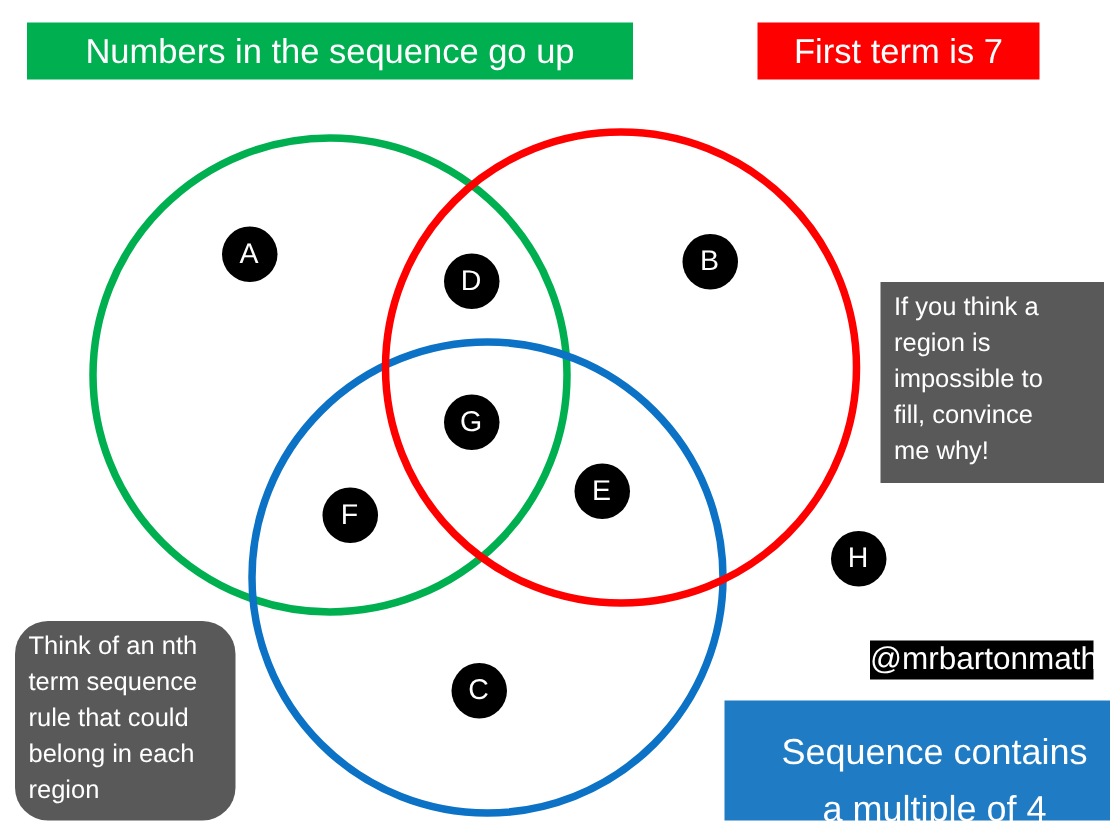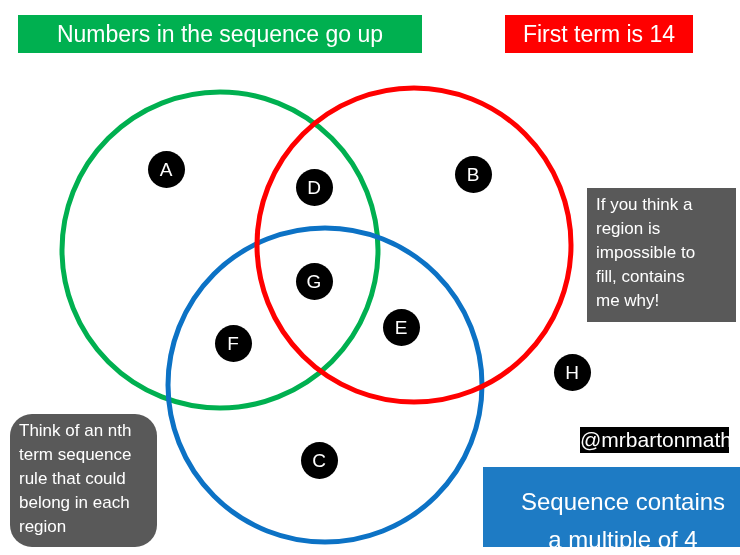--- a/index.html
+++ b/index.html
@@ -80,32 +80,32 @@
     text-align: center;
   }
 </style>
 </head>
 <body>
 
 <div class="slide">
 
   <div class="banner banner-green" style="background: rgb(0, 176, 80);">Numbers in the sequence go up</div>
 
-  <div class="banner banner-red" style="background: rgb(255, 0, 0);">First term is 14</div>
+  <div class="banner banner-red" style="background: rgb(255, 0, 0);">First term is 7</div>
 
   <svg class="venn-svg" viewBox="0 0 740 555">
       <circle cx="220" cy="250" r="158" fill="none" stroke="#00B050" stroke-width="5"></circle>
       <circle cx="325" cy="385" r="157" fill="none" stroke="#0C72C5" stroke-width="5"></circle>
       <circle cx="414" cy="245" r="157" fill="none" stroke="#FF0000" stroke-width="5"></circle>
     </svg>
 
   <div class="note note-impossible" style="background: rgb(89, 89, 89);">If you think a
 region is
 impossible to
-fill, contains
+fill, convince
 me why!</div>
 
   <div class="note note-task" style="background: rgb(89, 89, 89);">Think of an nth
 term sequence
 rule that could
 belong in each
 region</div>
 
   <div class="handle-box" style="background: rgb(0, 0, 0);">@mrbartonmaths</div>
 

